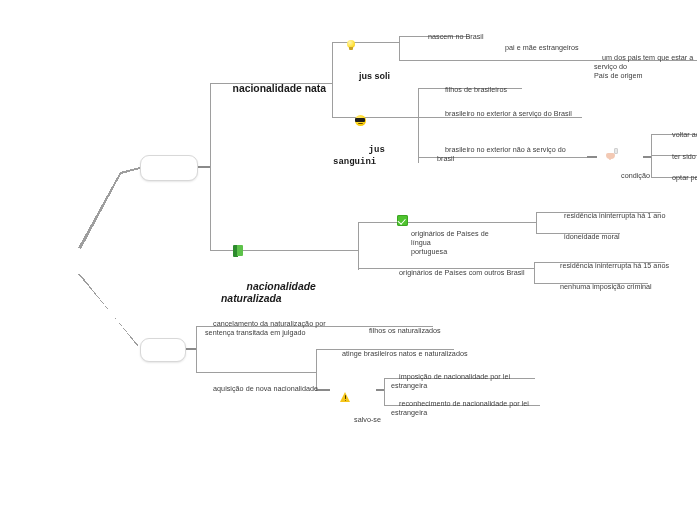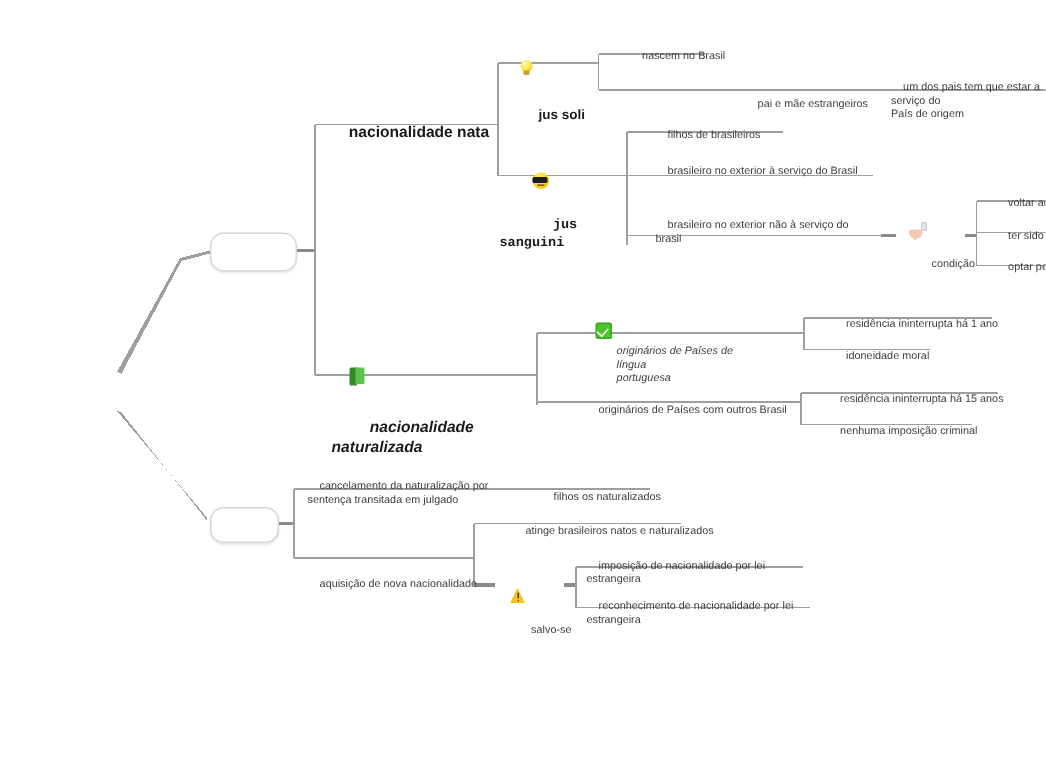--- a/index.html
+++ b/index.html
@@ -175,21 +175,21 @@
     <span class="ico ico-bulb">
       <span class="b"></span><span class="s"></span>
     </span><span class="txt">jus soli</span>
   </div>
 
   <div class="node lvl-leaf" style="left:420px;top:24px;width:90px;">
     <span class="txt">nascem no Brasil</span>
   </div>
 
 
-  <div class="node lvl-leaf" style="left:497px;top:56px;width:100px;">
+  <div class="node lvl-leaf" style="left:497px;top:35px;width:100px;">
     <span class="txt">pai e mãe estrangeiros</span>
   </div>
 
   <div class="node lvl-leaf" style="left:594px;top:45px;width:115px;">
     <span class="txt">um dos pais tem que estar a serviço do
 País de origem</span>
   </div>
 
   <div class="node lvl-sub" style="left:333px;top:104px;width:90px;font-family:Liberation Mono, monospace;">
     <span class="ico ico-cool">
@@ -230,21 +230,21 @@
 
   <div class="node lvl-topic" style="left:221px;top:232px;width:145px;font-style:italic;">
     <span class="ico ico-book">
       <span class="p1"></span><span class="p2"></span>
     </span><span class="txt">nacionalidade naturalizada</span>
   </div>
 
   <div class="node lvl-leaf" style="left:389px;top:206px;width:125px;">
     <span class="ico ico-check">
       <span class="bx"></span><span class="ck"></span>
-    </span><span class="txt" style="display:inline-block;width:95px;vertical-align:middle;font-style:italic;">originários de Países de língua
+    </span><span class="txt" style="display:inline-block;width:95px;vertical-align:middle;">originários de Países de língua
 portuguesa</span>
   </div>
 
   <div class="node lvl-leaf" style="left:556px;top:203px;width:125px;">
     <span class="txt">residência ininterrupta há 1 ano</span>
   </div>
 
   <div class="node lvl-leaf" style="left:556px;top:224px;width:110px;">
     <span class="txt">idoneidade moral</span>
   </div>
@@ -267,21 +267,21 @@
   </div>
 
   <div class="node lvl-leaf" style="left:361px;top:318px;width:110px;">
     <span class="txt">filhos os naturalizados</span>
   </div>
 
   <div class="node lvl-leaf" style="left:205px;top:376px;width:125px;">
     <span class="txt">aquisição de nova nacionalidade</span>
   </div>
 
-  <div class="node lvl-leaf" style="left:334px;top:341px;width:150px;text-align:center;">
+  <div class="node lvl-leaf" style="left:334px;top:341px;width:150px;">
     <span class="txt">atinge brasileiros natos e naturalizados</span>
   </div>
 
   <div class="node lvl-leaf" style="left:332px;top:383px;width:60px;">
     <span class="ico ico-warn">
       <span class="t"></span><span class="e"></span><span class="d"></span>
     </span><span class="txt">salvo-se</span>
   </div>
 
   <div class="node lvl-leaf" style="left:391px;top:364px;width:135px;">

